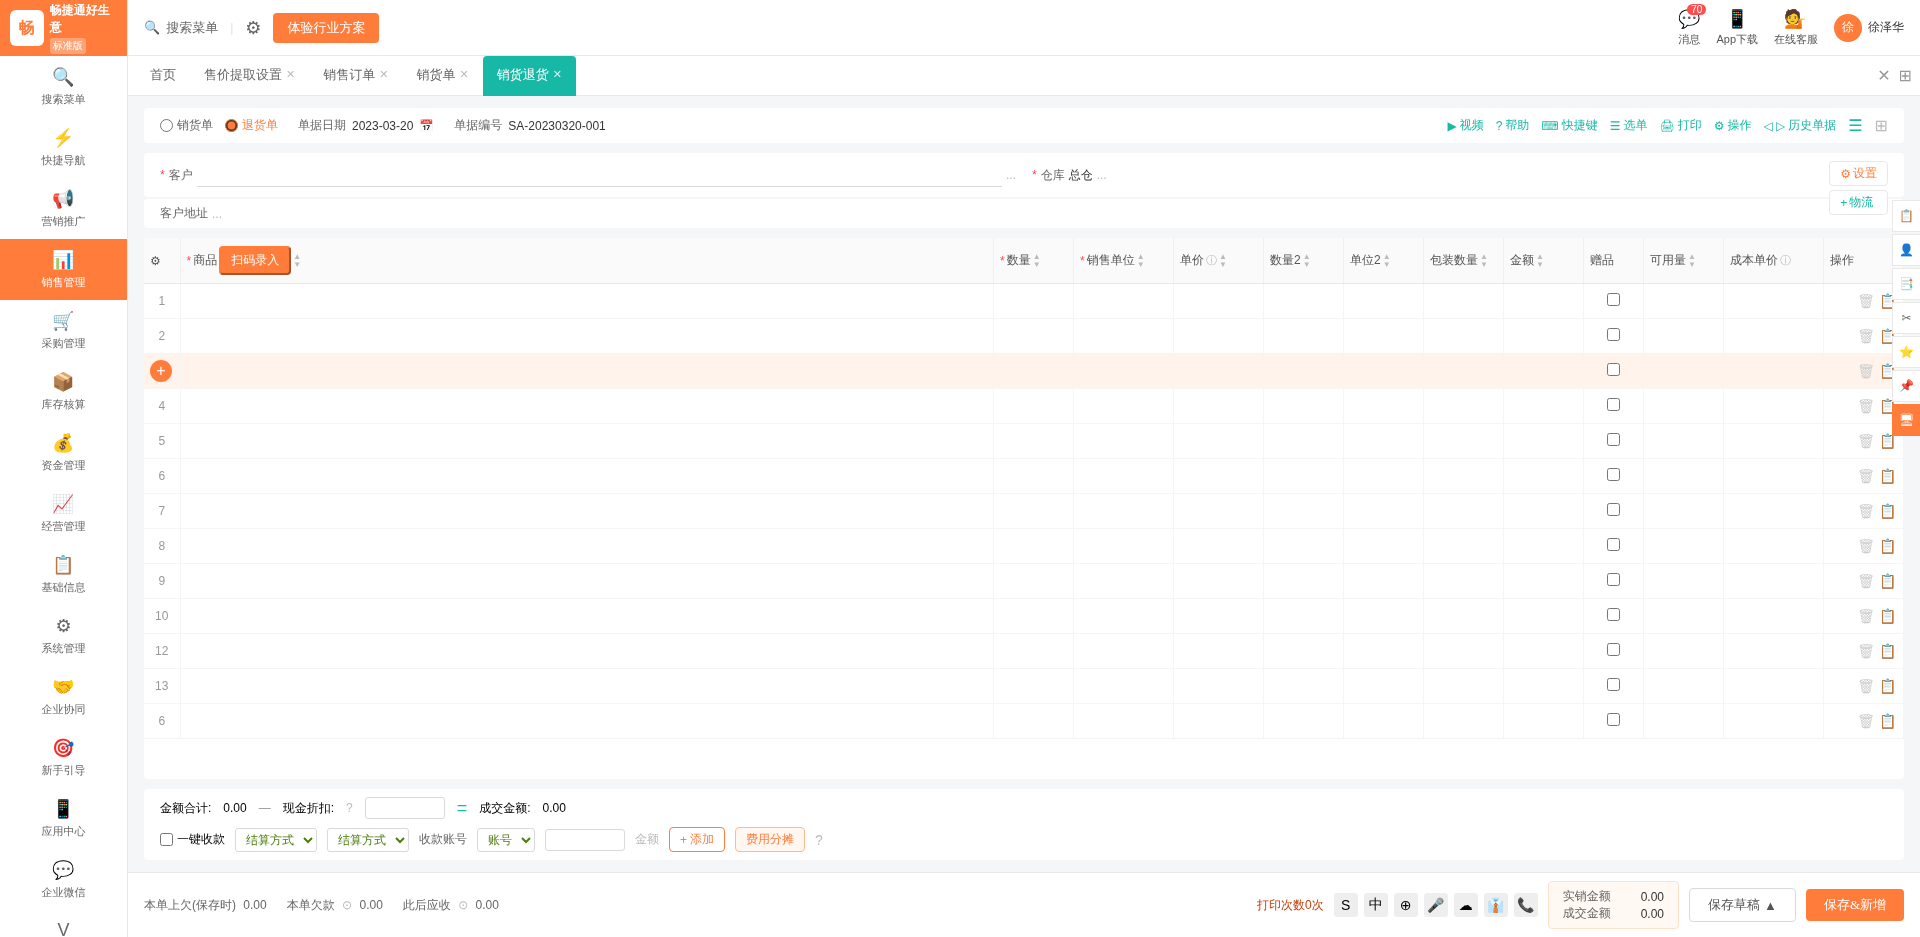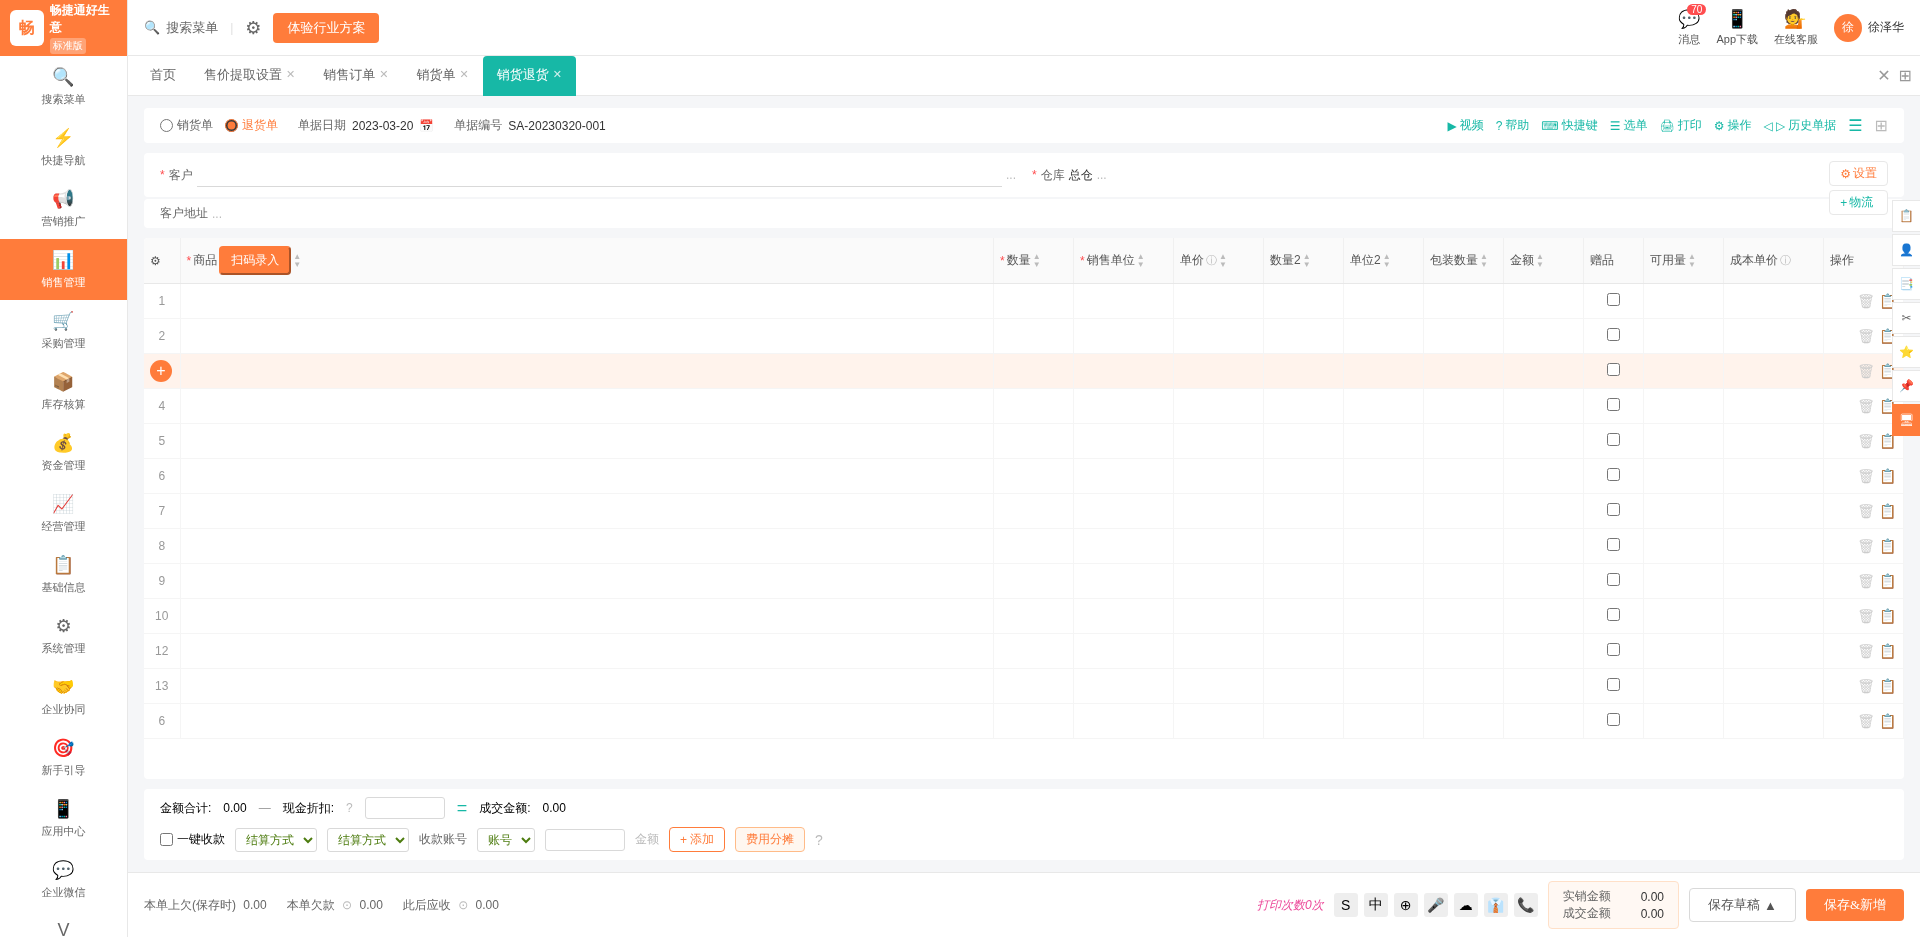--- a/index.html
+++ b/index.html
@@ -82,21 +82,21 @@
     .page-footer { background: #fff; border-top: 1px solid #e8e8e8; padding: 8px 16px; display: flex; align-items: center; justify-content: space-between; }
     .footer-info { display: flex; align-items: center; gap: 20px; color: #666; font-size: 12px; }
     .footer-right { display: flex; align-items: center; gap: 10px; }
     .summary-box { background: #fff8f3; border: 1px solid #ffe0c8; border-radius: 4px; padding: 6px 14px; }
     .summary-row { display: flex; align-items: center; justify-content: space-between; gap: 30px; font-size: 12px; color: #666; }
     .summary-value { color: #333; font-weight: 500; }
     .save-draft-btn { border: 1px solid #d9d9d9; background: #fff; color: #555; border-radius: 4px; padding: 7px 18px; cursor: pointer; font-size: 13px; display: flex; align-items: center; gap: 4px; }
     .save-new-btn { background: #ff7c3b; color: #fff; border: none; border-radius: 4px; padding: 7px 18px; cursor: pointer; font-size: 13px; display: flex; align-items: center; gap: 4px; font-family: Liberation Serif, serif; }
     .footer-tools { display: flex; align-items: center; gap: 6px; }
     .footer-tool-icon { width: 24px; height: 24px; background: #eee; border-radius: 3px; display: flex; align-items: center; justify-content: center; font-size: 14px; cursor: pointer; }
-    .print-info { color: #ec4899; font-size: 12px; font-style: italic; }
+    .print-info { color: #c2410c; font-size: 12px; }
 
     
     .th-content { display: flex; align-items: center; gap: 2px; }
     .sort-arrows { display: flex; flex-direction: column; font-size: 8px; color: #bbb; line-height: 1; }
   </style>
 </head>
 <body>
 
 <div class="app-wrapper">
 

